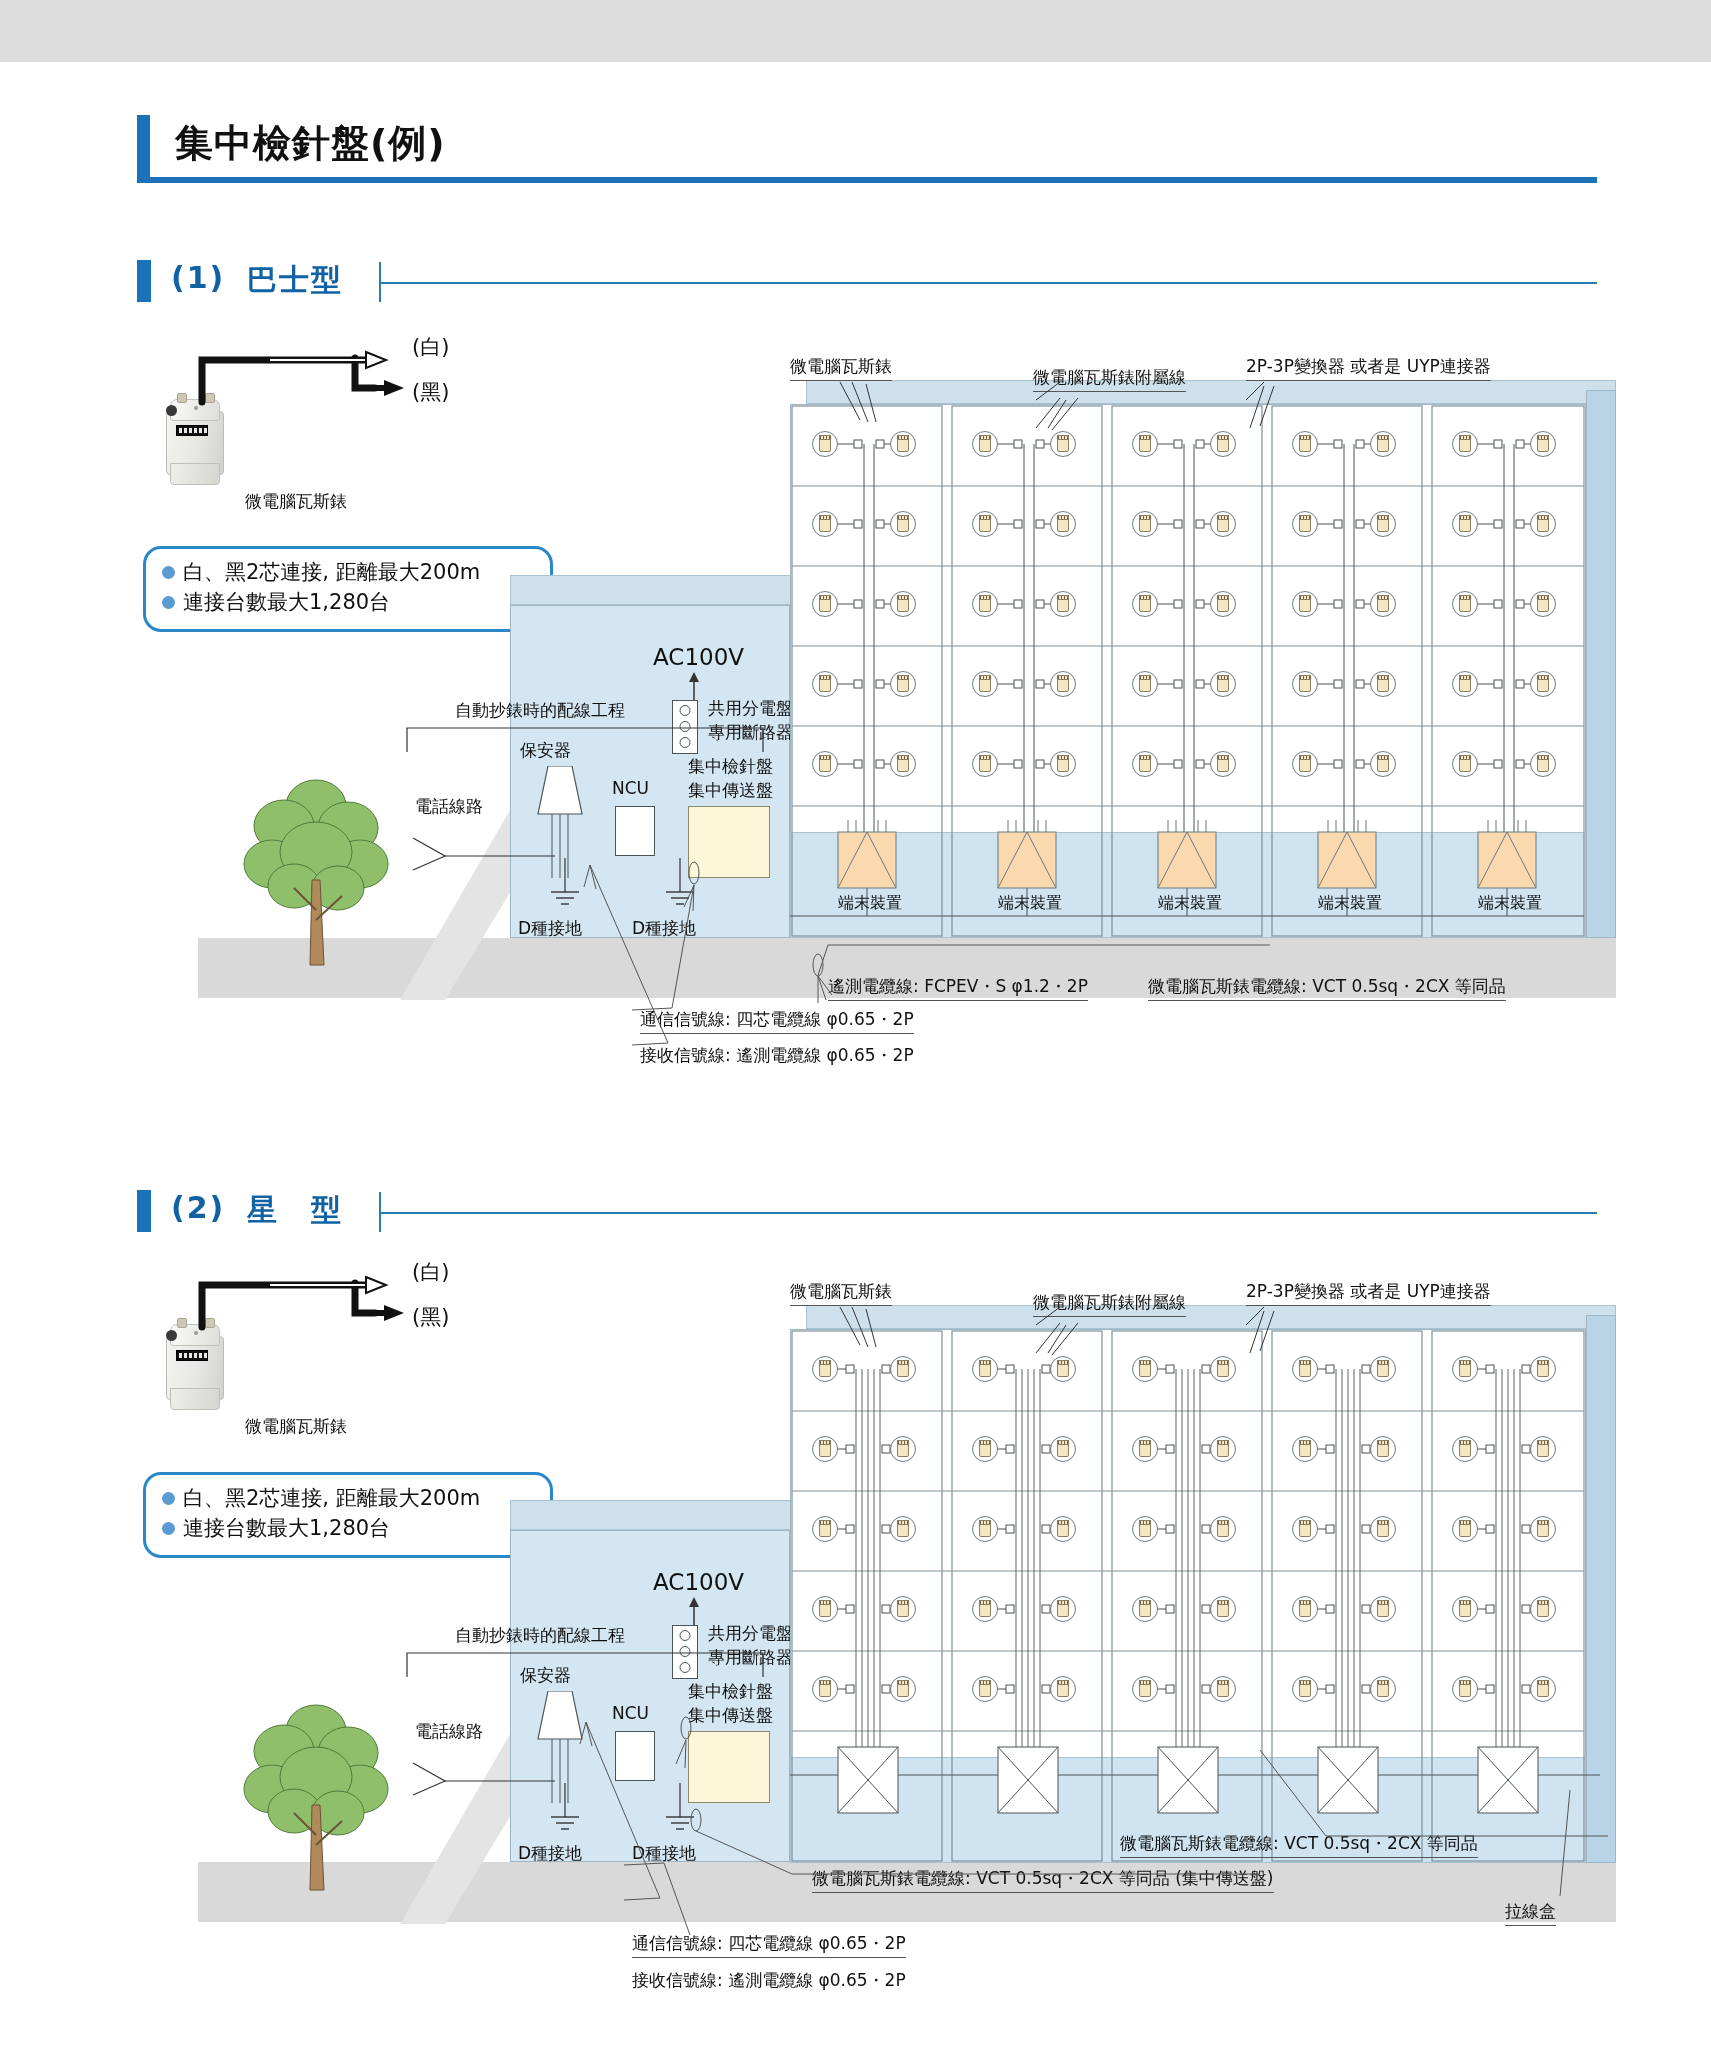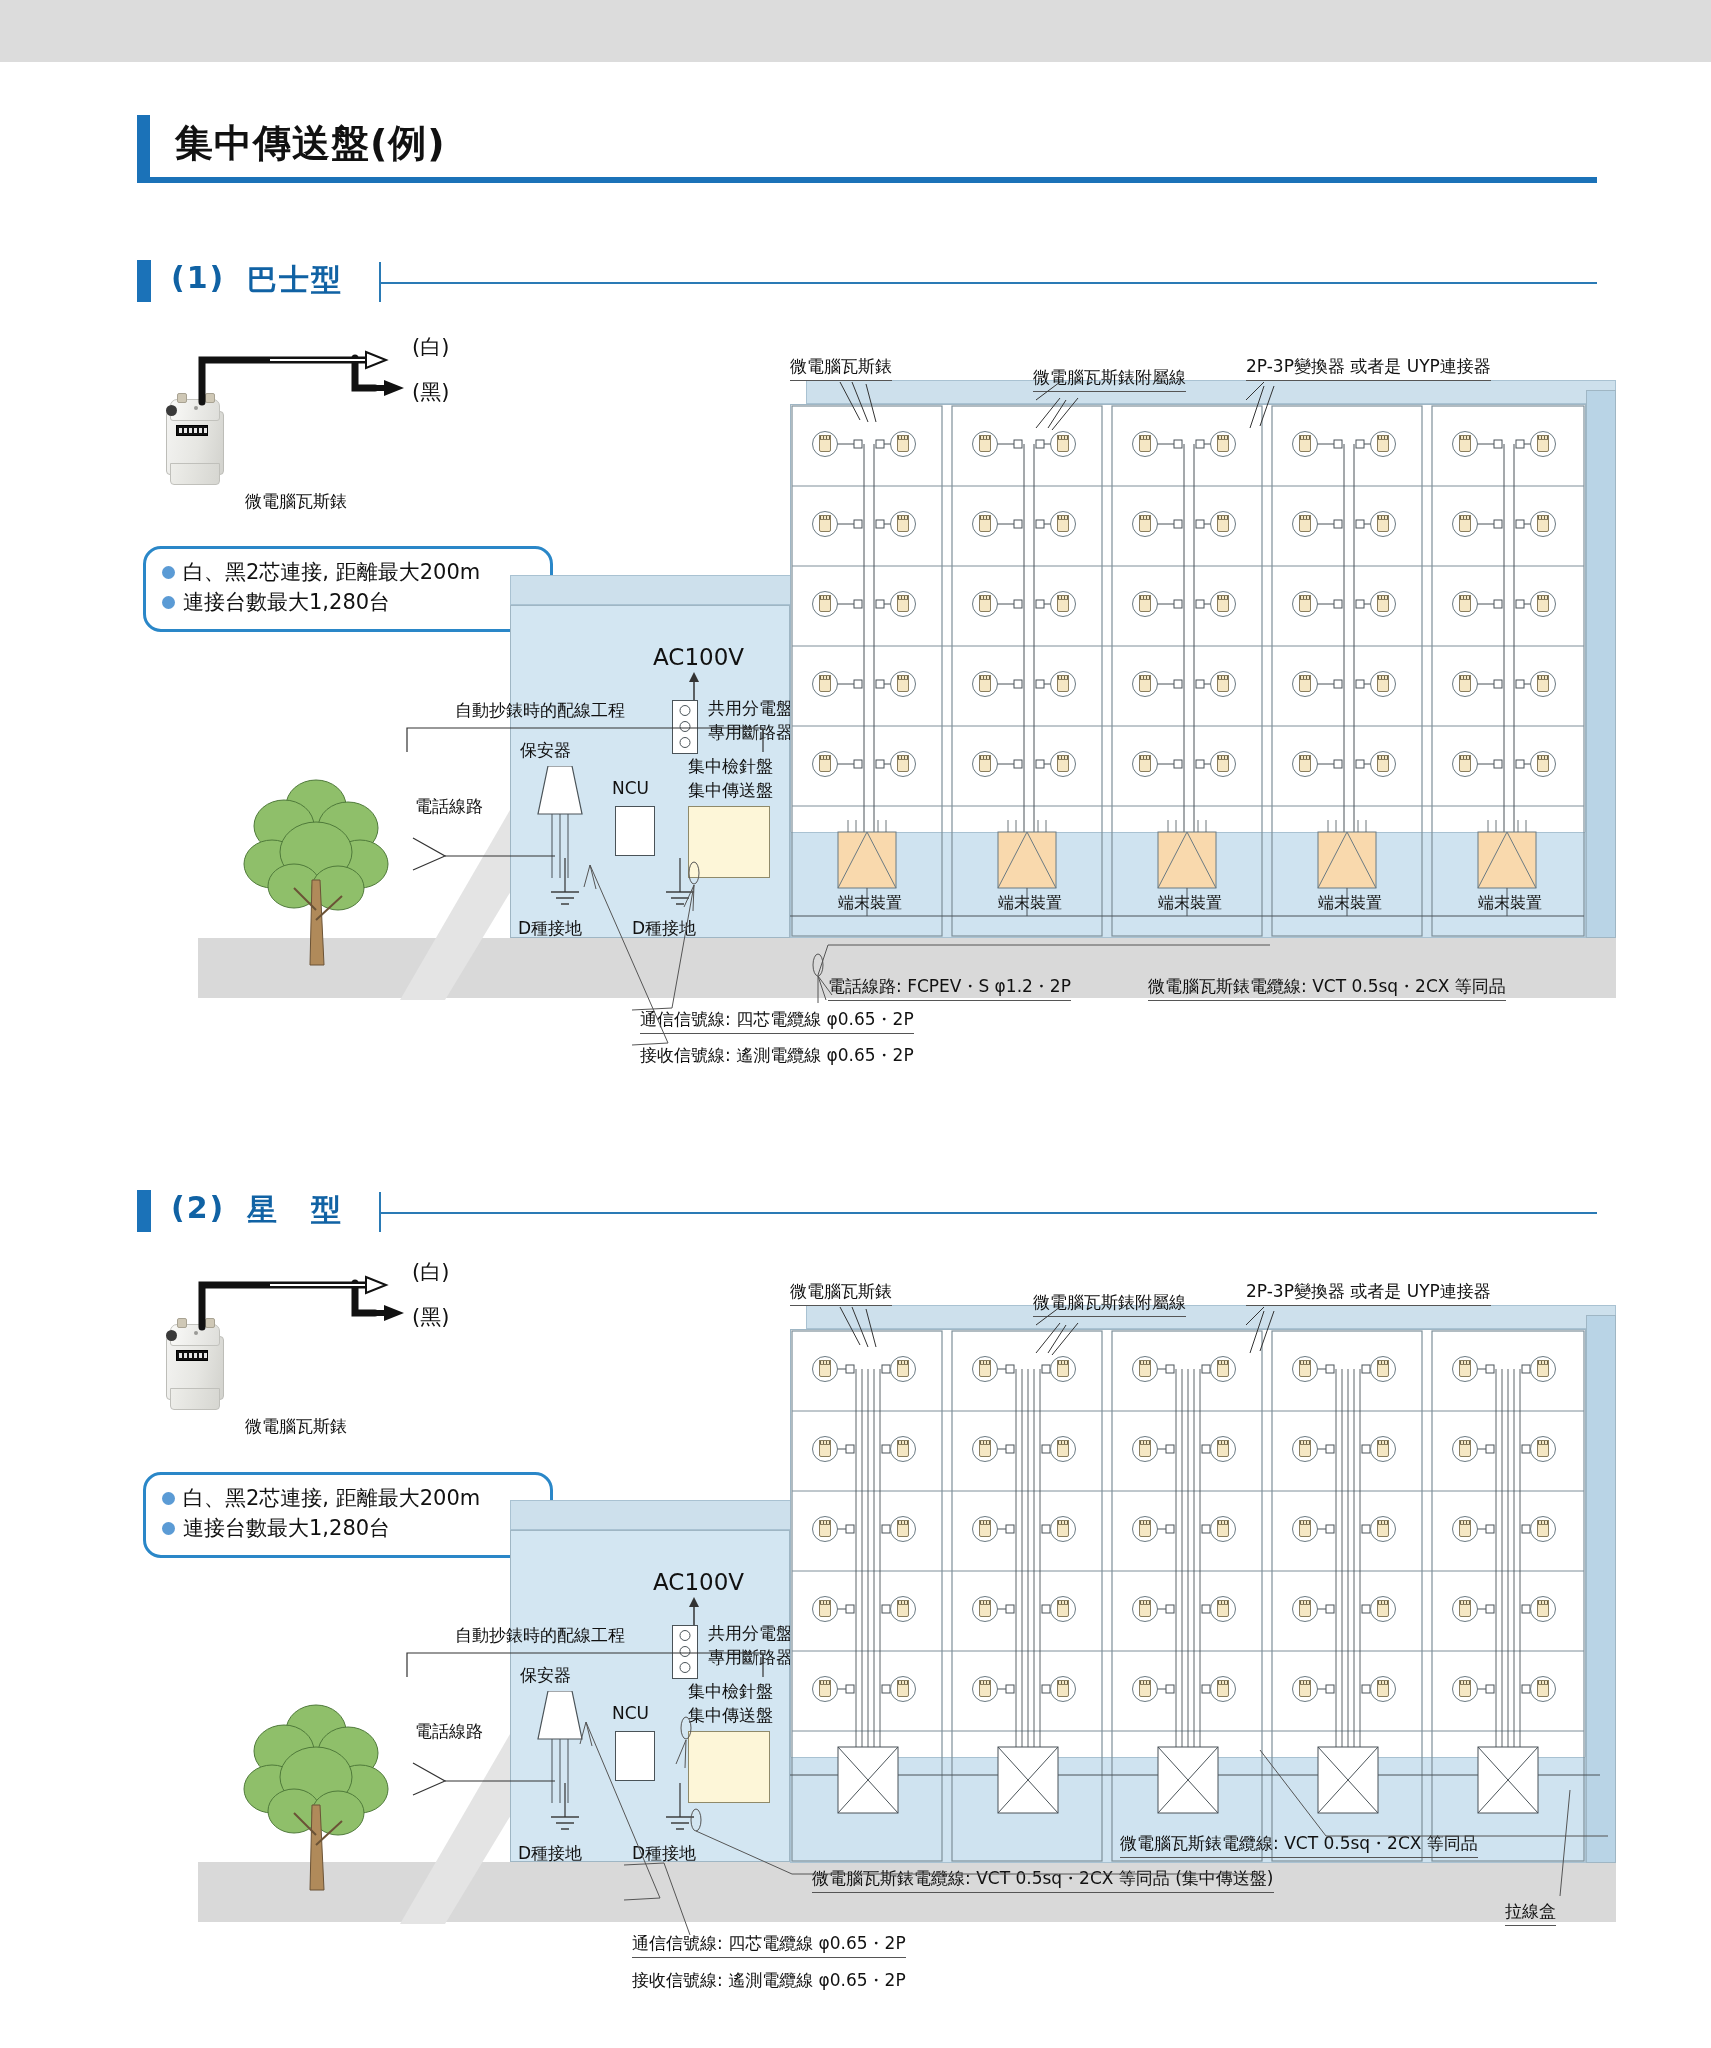--- a/index.html
+++ b/index.html
@@ -220,21 +220,21 @@
   .tree { position: absolute; }
 </style>
 </head>
 <body>
 
 <div class="top-band"></div>
 
 <div class="title-wrap">
   <div class="title-bar-v"></div>
   <div class="title-bar-h"></div>
-  <div class="title-text">集中傳送盤(例)</div>
+  <div class="title-text">集中檢針盤(例)</div>
 </div>
 
 <div class="sec-head" style="left:137px; top:258px;">
   <div class="sec-tab"></div>
   <div class="sec-label">(1)</div>
   <div class="sec-label" style="left:110px;">巴士型</div>
   <div class="sec-rule-v" style="left:242px;"></div>
   <div class="sec-rule-h" style="left:242px; width:1218px;"></div>
 </div>
 
@@ -811,21 +811,21 @@
   <path d="M456,22 L474,4" stroke="#333" stroke-width="1" fill="none"></path>
   <path d="M474,8 L460,50 M484,8 L470,48" stroke="#333" stroke-width="1" fill="none"></path>
 </svg>
 
 <div class="term-cap" style="left:838px; top:893px;">端末裝置</div>
 <div class="term-cap" style="left:998px; top:893px;">端末裝置</div>
 <div class="term-cap" style="left:1158px; top:893px;">端末裝置</div>
 <div class="term-cap" style="left:1318px; top:893px;">端末裝置</div>
 <div class="term-cap" style="left:1478px; top:893px;">端末裝置</div>
 
-<div class="underline-lbl" style="left:828px; top:975px;">電話線路: FCPEV・S φ1.2・2P</div>
+<div class="underline-lbl" style="left:828px; top:975px;">遙測電纜線: FCPEV・S φ1.2・2P</div>
 <div class="underline-lbl" style="left:1148px; top:975px;">微電腦瓦斯錶電纜線: VCT 0.5sq・2CX 等同品</div>
 <div class="underline-lbl" style="left:640px; top:1008px;">通信信號線: 四芯電纜線 φ0.65・2P</div>
 <div class="lbl" style="left:640px; top:1045px;">接收信號線: 遙測電纜線 φ0.65・2P</div>
 
 <svg style="position:absolute; left:560px; top:845px;" width="720" height="220">
 
   <path d="M258,130 L268,100 L710,100" stroke="#555" stroke-width="1" fill="none"></path>
   <ellipse cx="258" cy="120" rx="5" ry="11" fill="none" stroke="#555" stroke-width="1"></ellipse>
   <path d="M258,131 L272,150 M258,131 L266,155 M258,131 L258,158" stroke="#555" stroke-width="1" fill="none"></path>
 

